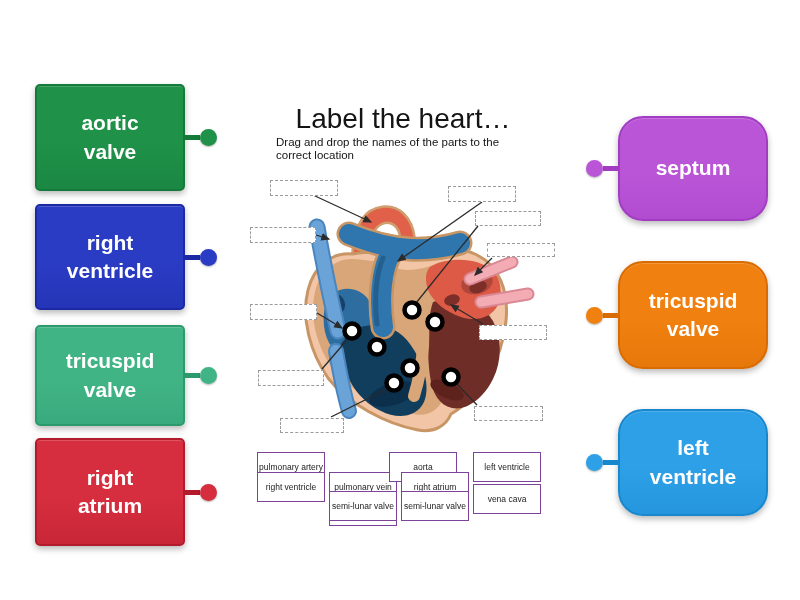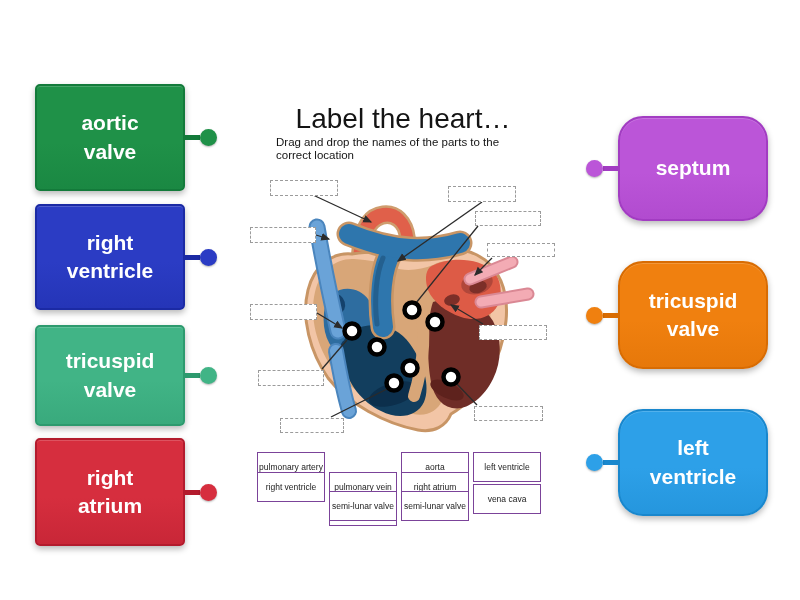--- a/index.html
+++ b/index.html
@@ -200,21 +200,21 @@
 <div class="slot" style="left:487px;top:243px;width:68px;height:14px"></div>
 <div class="slot" style="left:250px;top:304px;width:67px;height:16px"></div>
 <div class="slot" style="left:479px;top:325px;width:68px;height:15px"></div>
 <div class="slot" style="left:258px;top:370px;width:66px;height:16px"></div>
 <div class="slot" style="left:474px;top:406px;width:69px;height:15px"></div>
 <div class="slot" style="left:280px;top:418px;width:64px;height:15px"></div>
 
 <div style="--bank-border: #7b4399;">
   <div class="bank-box" style="left:257px;top:452px">pulmonary artery</div>
   <div class="bank-box" style="left:329px;top:472px">pulmonary vein</div>
-  <div class="bank-box" style="left:401px;top:452px">aorta</div>
+  <div class="bank-box" style="left:389px;top:452px">aorta</div>
   <div class="bank-box" style="left:473px;top:452px">left ventricle</div>
   <div class="bank-box" style="left:257px;top:472px">right ventricle</div>
   <div class="bank-box" style="left:329px;top:496px">left atrium</div>
   <div class="bank-box" style="left:401px;top:472px">right atrium</div>
   <div class="bank-box" style="left:473px;top:484px">vena cava</div>
   <div class="bank-box" style="left:329px;top:491px">semi-lunar valve</div>
   <div class="bank-box" style="left:401px;top:491px">semi-lunar valve</div>
 </div>
 
 </body></html>

